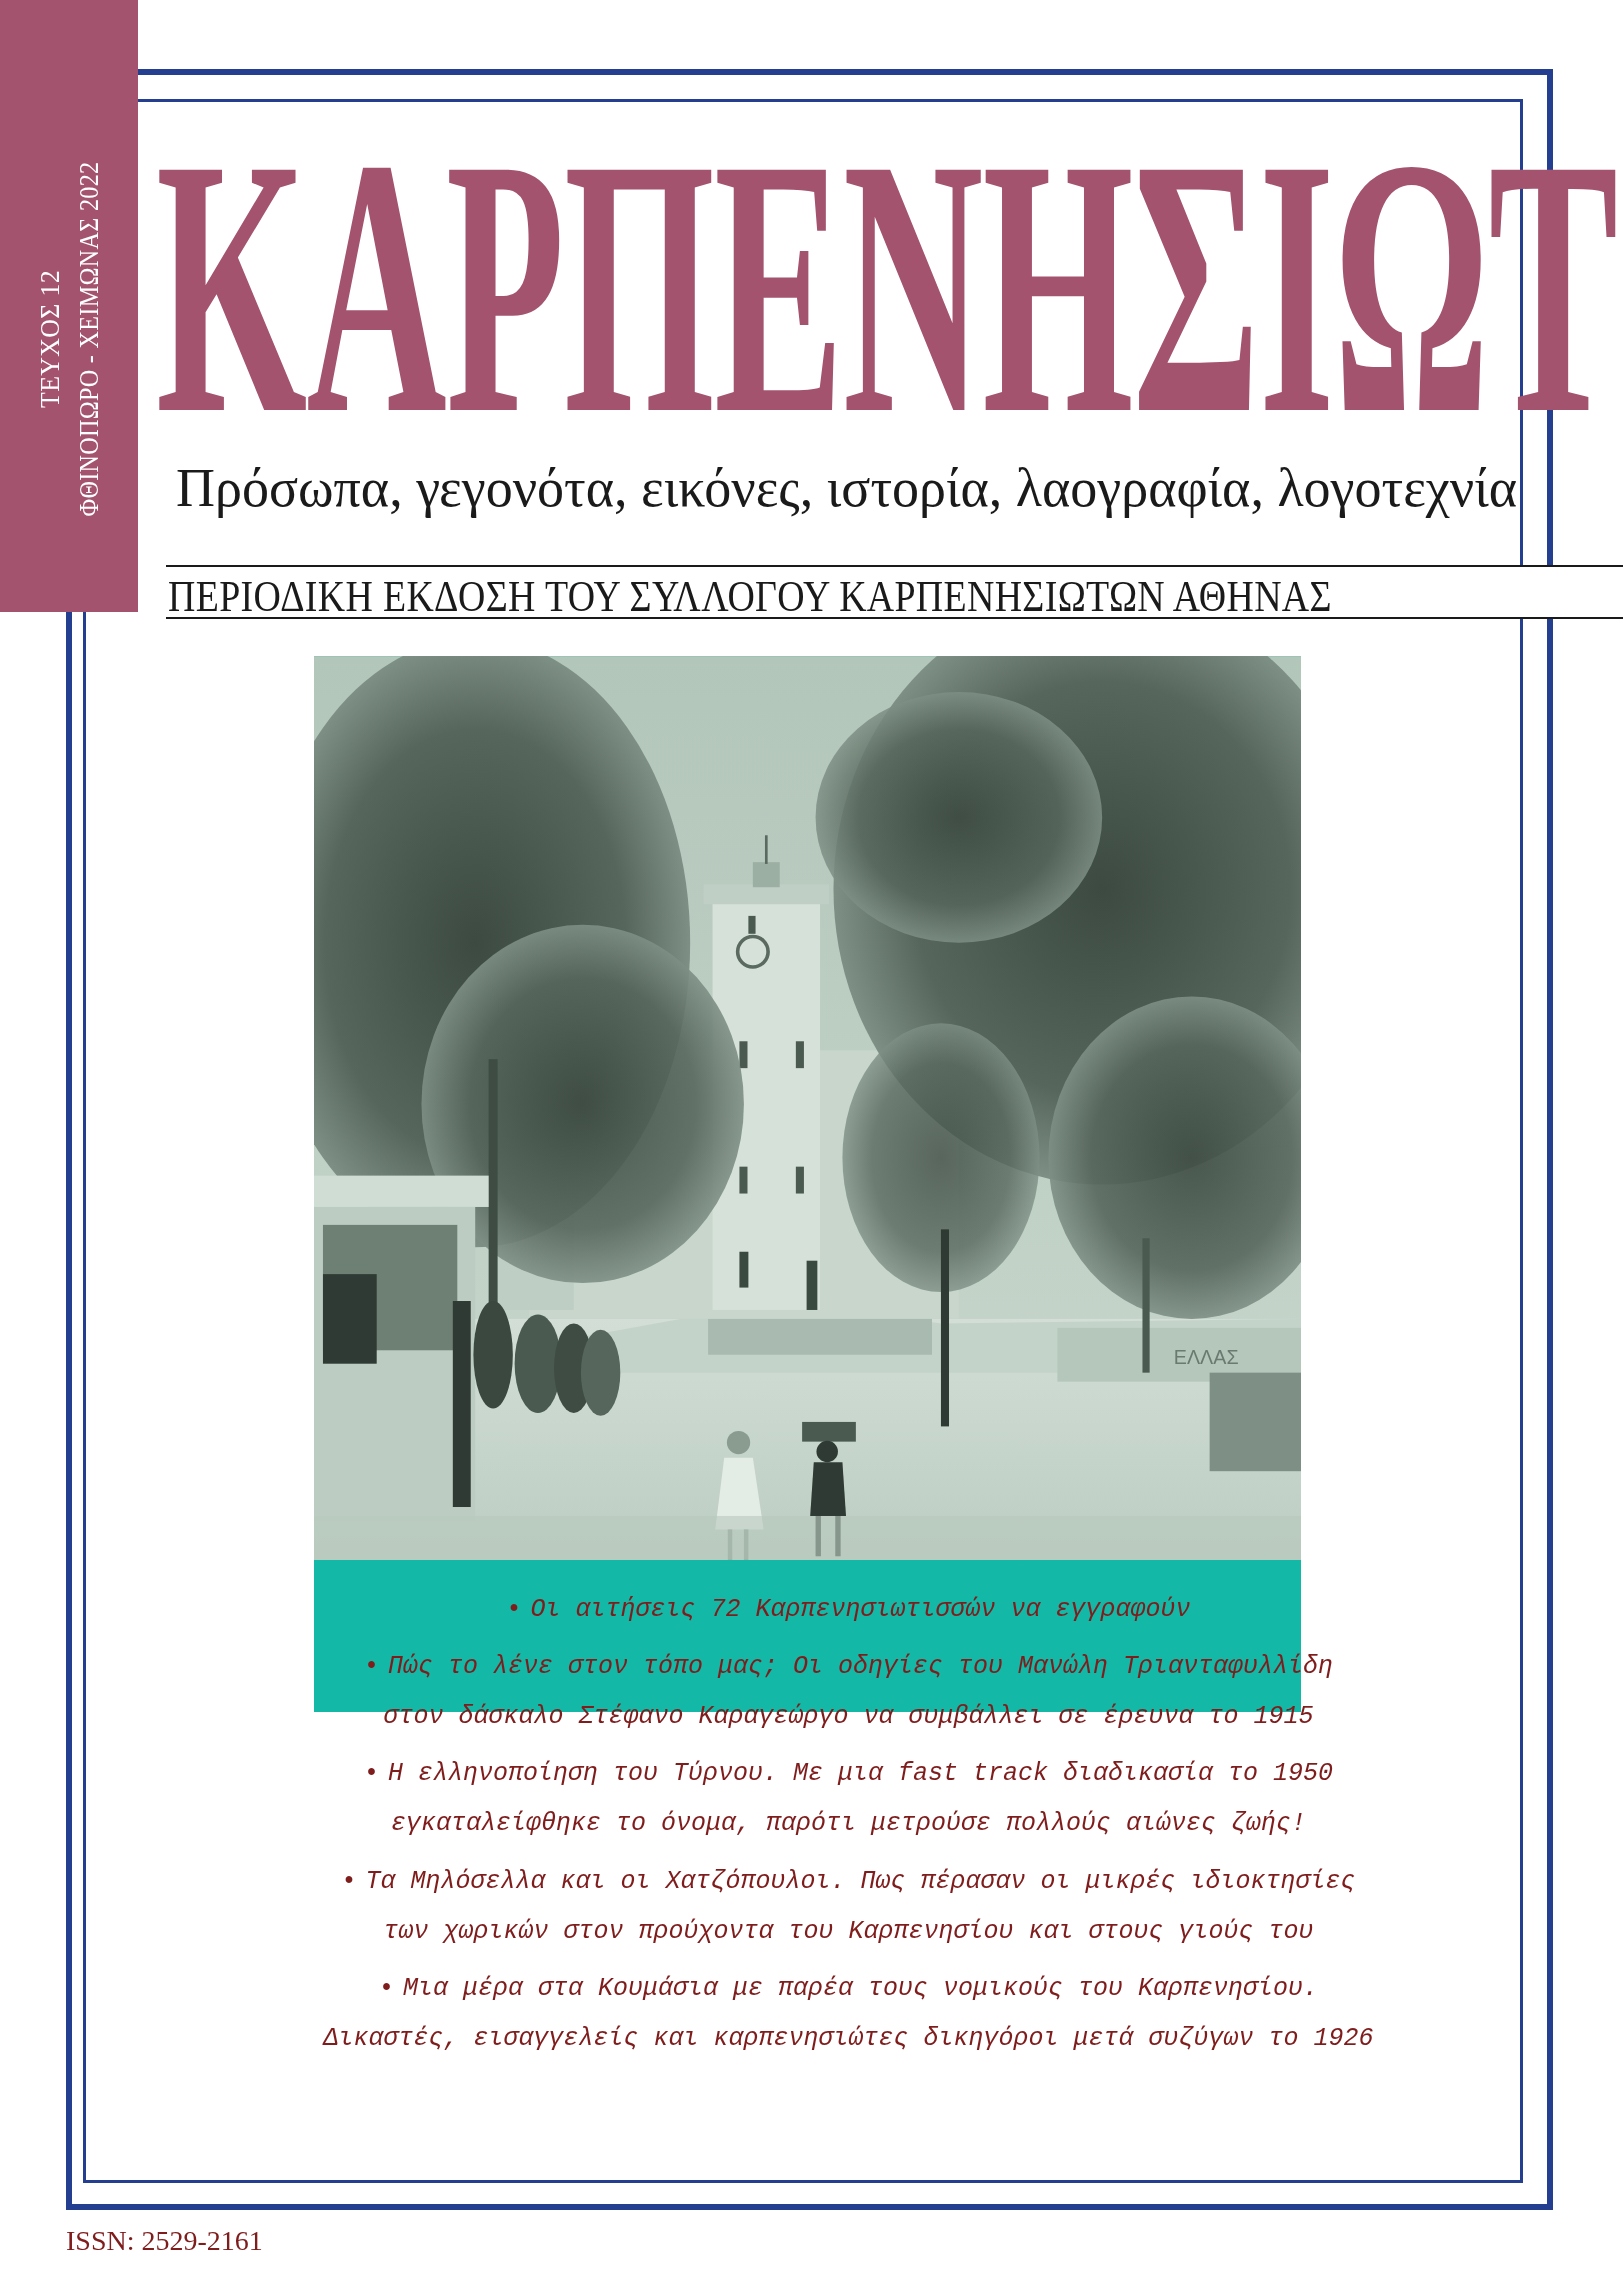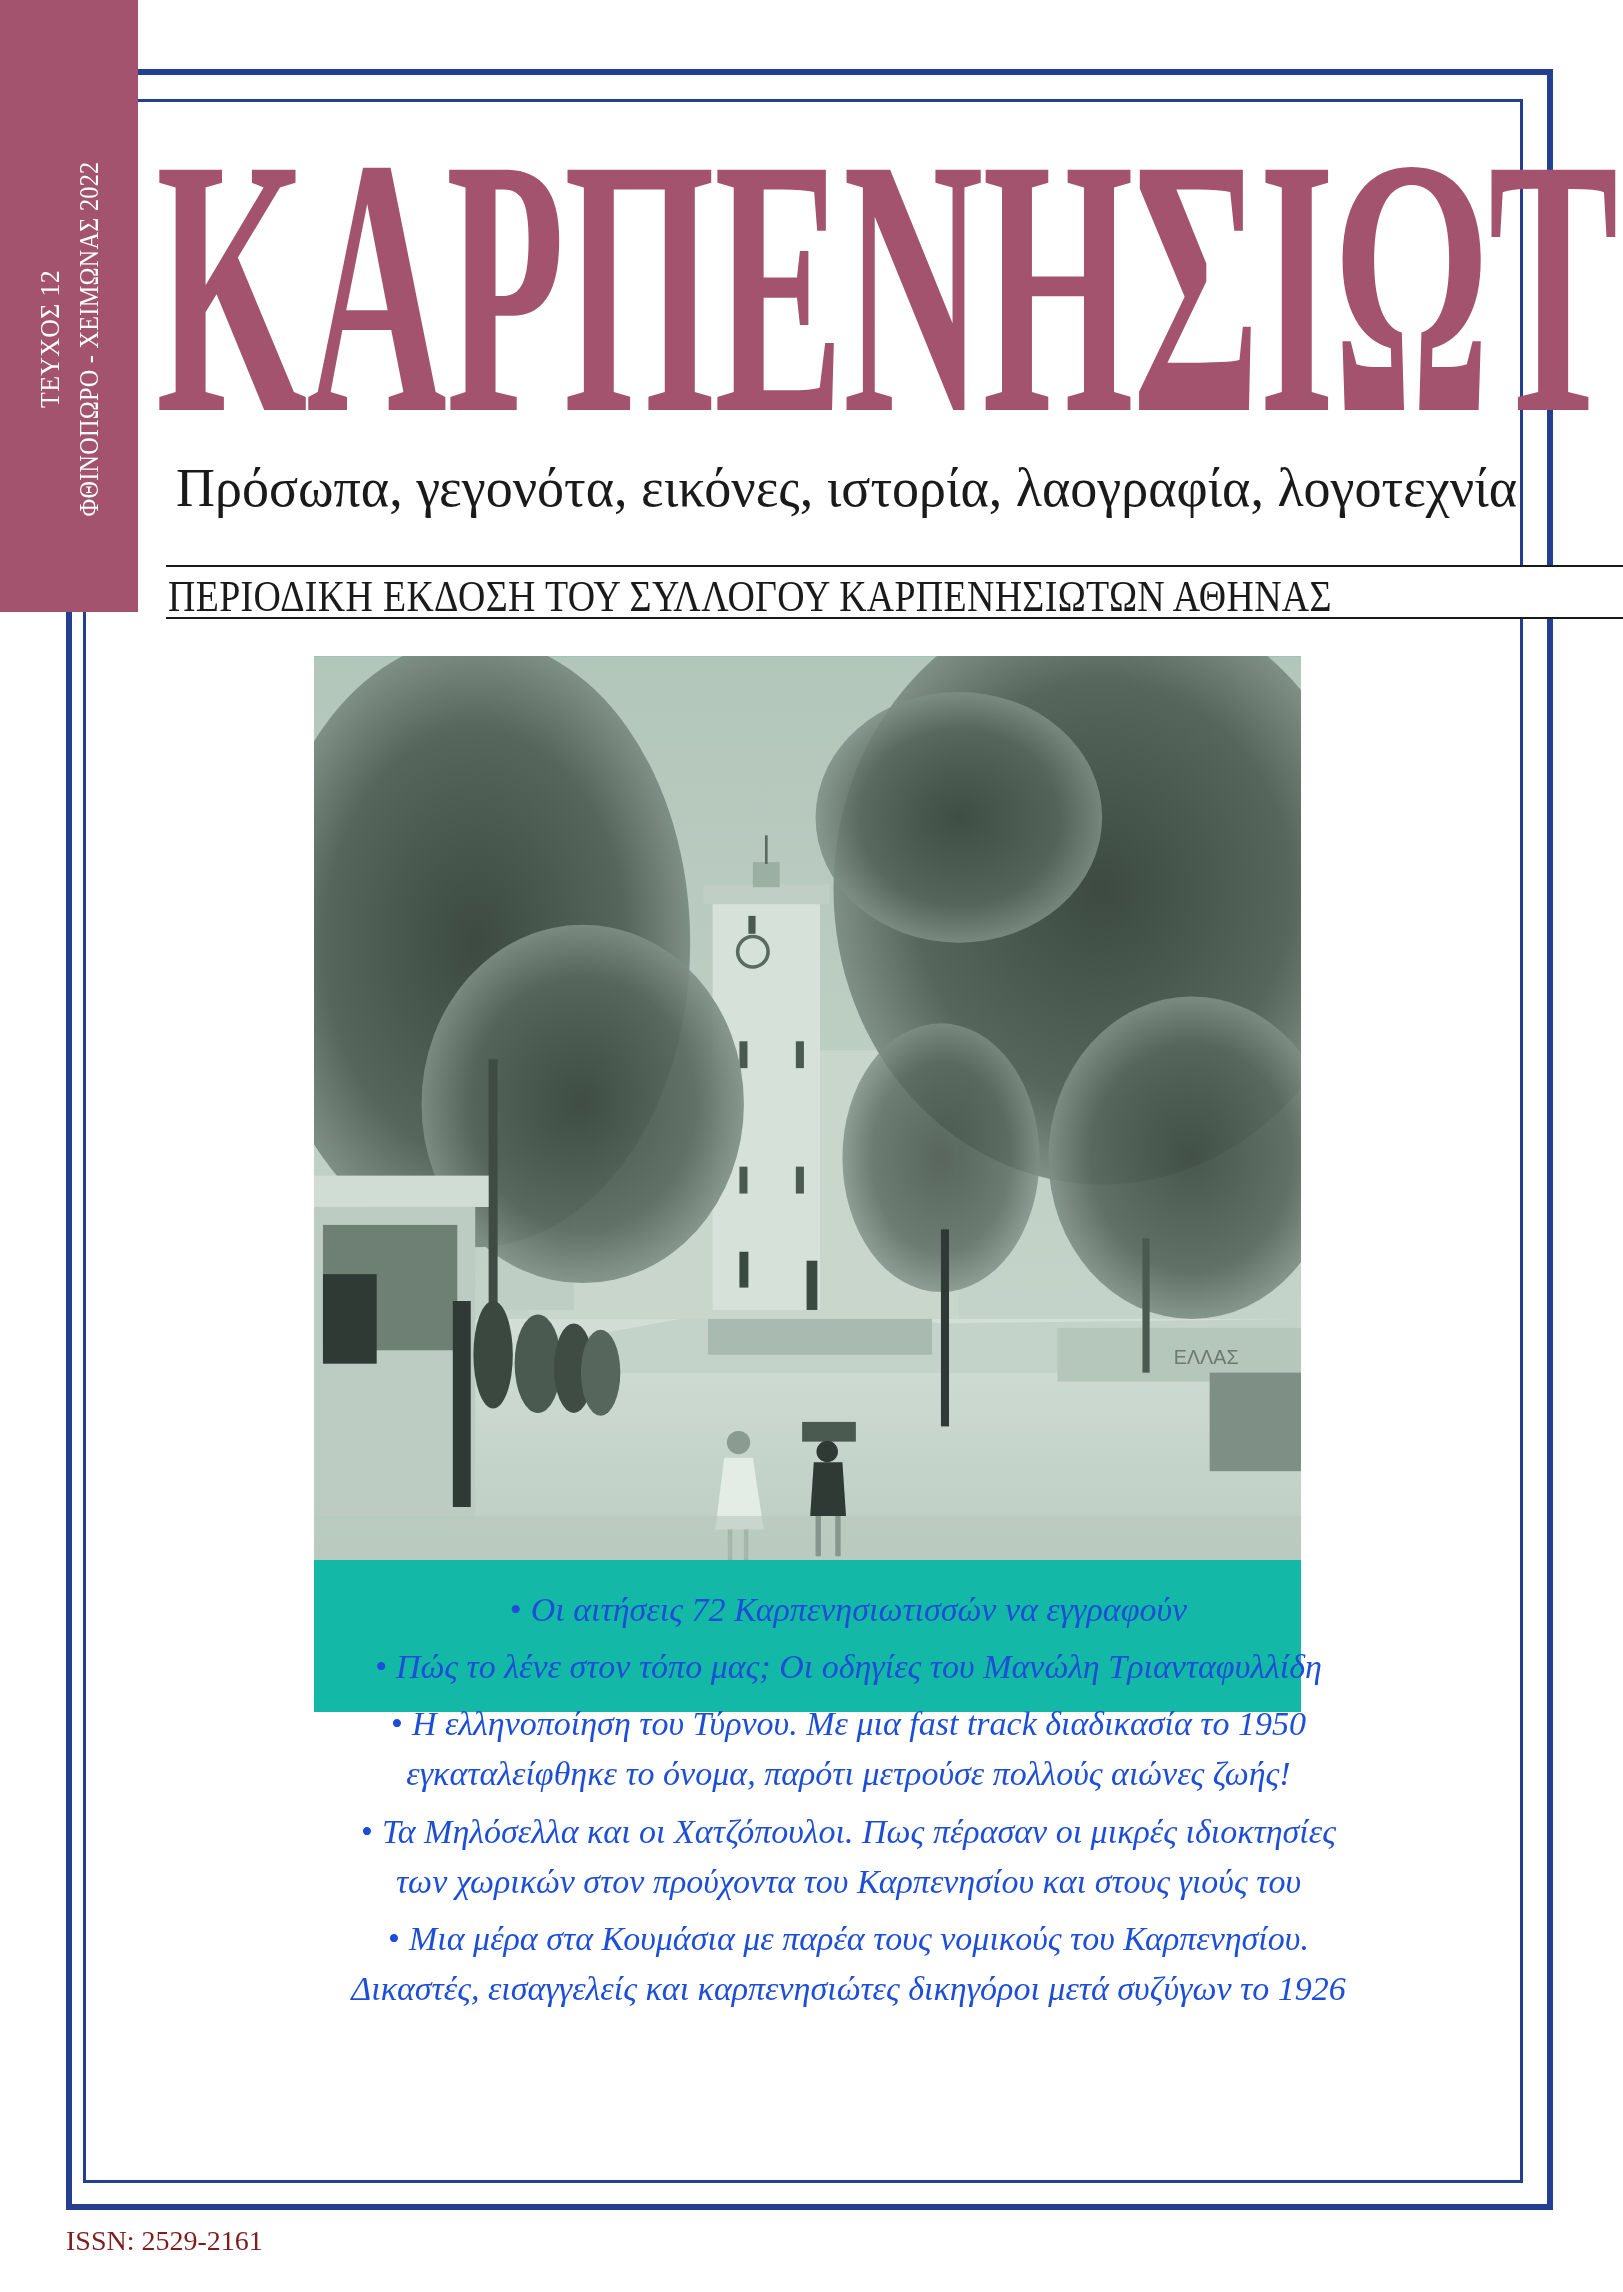--- a/index.html
+++ b/index.html
@@ -129,26 +129,26 @@
       position: absolute;
       left: 176px; top: 1585px;
       width: 1345px;
       text-align: center;
       z-index: 4;
     }
     .bullet-item {
       margin: 0 0 7.2px 0;
     }
     .bullet-line {
-      font-family: Liberation Serif, serif;
+      font-family: Liberation Mono, monospace;
       font-style: italic;
-      font-size: 34px;
+      font-size: 25px;
       line-height: 50px;
       white-space: nowrap;
-      color: #1d4ed8;
+      color: #7f1d1d;
     }
     .bullet-dot {
       font-style: normal;
       margin-right: 9px;
     }
 
     
     .issn {
       position: absolute;
       left: 66px; top: 2223px;
@@ -263,20 +263,21 @@
     <rect x="0" y="960" width="1102" height="49" fill="#B7C8BD" opacity="0.6"></rect>
   </svg>
 </div>
 
 <div class="bullets">
   <div class="bullet-item">
     <div class="bullet-line"><span class="bullet-dot">•</span><span>Οι αιτήσεις 72 Καρπενησιωτισσών να εγγραφούν</span></div>
   </div>
   <div class="bullet-item">
     <div class="bullet-line"><span class="bullet-dot">•</span><span>Πώς το λένε στον τόπο μας; Οι οδηγίες του Μανώλη Τριανταφυλλίδη</span></div>
+    <div class="bullet-line">στον δάσκαλο Στέφανο Καραγεώργο να συμβάλλει σε έρευνα το 1915</div>
   </div>
   <div class="bullet-item">
     <div class="bullet-line"><span class="bullet-dot">•</span><span>Η ελληνοποίηση του Τύρνου. Με μια fast track διαδικασία το 1950</span></div>
     <div class="bullet-line">εγκαταλείφθηκε το όνομα, παρότι μετρούσε πολλούς αιώνες ζωής!</div>
   </div>
   <div class="bullet-item">
     <div class="bullet-line"><span class="bullet-dot">•</span><span>Τα Μηλόσελλα και οι Χατζόπουλοι. Πως πέρασαν οι μικρές ιδιοκτησίες</span></div>
     <div class="bullet-line">των χωρικών στον προύχοντα του Καρπενησίου και στους γιούς του</div>
   </div>
   <div class="bullet-item">

